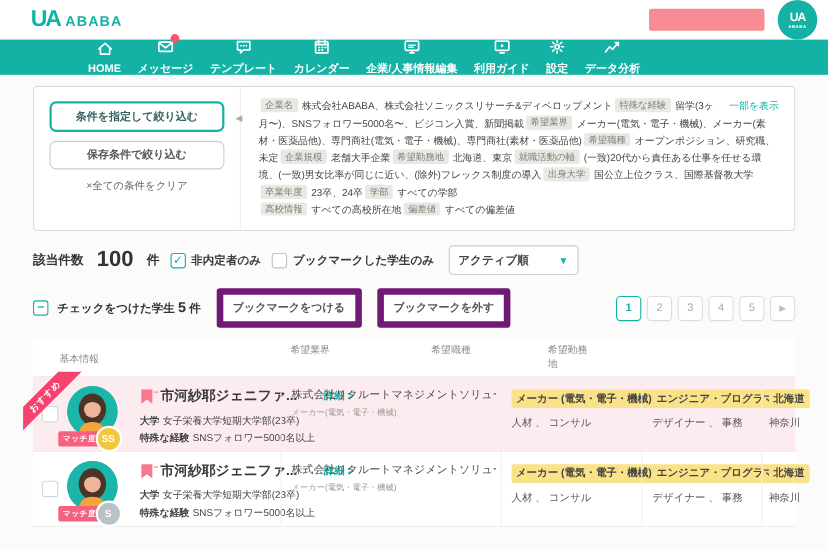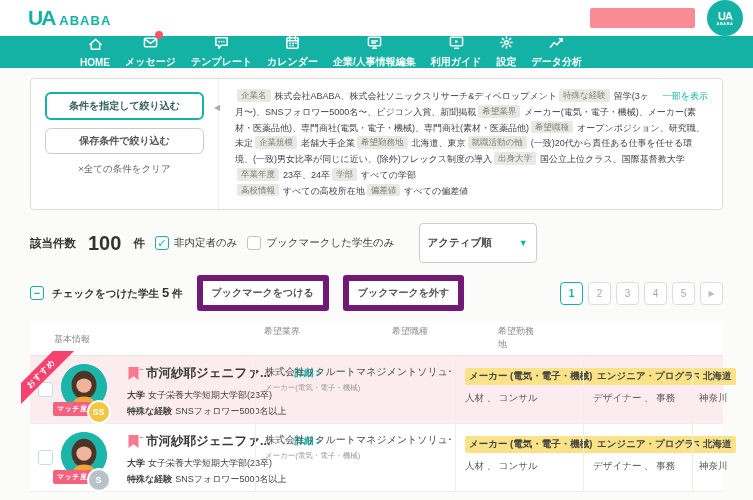--- a/index.html
+++ b/index.html
@@ -43,22 +43,22 @@
   .fchip { display:inline-block; background:#e9e9e4; color:#7d7d78; font-size:8.5px; padding:0 4px;
     border-radius:2px; margin:0 4px 0 2px; line-height:1.5; vertical-align:1px; }
 
   
   .results-row { display:flex; align-items:center; margin-top:13px; gap:10px; }
   .count-label { font-size:11.5px; font-weight:800; }
   .count-num { font-size:20px; font-weight:800; margin:0 2px; }
   .cbx { width:14px; height:14px; border:1px solid #c4c4c0; border-radius:3px; background:#fff; display:inline-flex;
     align-items:center; justify-content:center; font-size:11px; color:#14b1a5; font-weight:900; cursor:pointer; flex:none; }
   .cbx.checked { border-color:#14b1a5; }
-  .cbx-label { font-size:10.5px; font-weight:400; color:#3a3a3a; margin-left:-5px; cursor:pointer; }
-  .sort-select { margin-left:14px; border:1px solid #ccc; border-radius:4px; background:#fff; min-width:118px; height:40px;
+  .cbx-label { font-size:10.5px; font-weight:700; color:#3a3a3a; margin-left:-5px; cursor:pointer; }
+  .sort-select { margin-left:3px; border:1px solid #ccc; border-radius:4px; background:#fff; min-width:118px; height:27px;
     display:flex; align-items:center; justify-content:space-between; padding:0 8px; font-size:10.5px; font-weight:700; color:#444; cursor:pointer; }
   .sort-caret { color:#14b1a5; font-size:9px; }
 
   
   .bulk-row { display:flex; align-items:center; margin-top:12px; gap:8px; }
   .cbx.indet { border-color:#14b1a5; }
   .bulk-label { font-size:10.5px; font-weight:800; }
   .bulk-num { font-size:13px; }
   .btn-bm { background:#fff; border:6px solid #701a75; border-radius:3px; font-size:10px; color:#555; font-weight:700;
     padding:5px 9px; cursor:pointer; margin-left:6px; }
@@ -75,21 +75,21 @@
   .c4{ width:109px; flex:none; } .c5{ width:48px; flex:none; }
   .t-head .c1{ padding-left:24px; } .t-head .c2,.t-head .c3,.t-head .c4{ padding-left:9px; } .t-head .c5{ padding-left:6px; }
   .t-row { display:flex; min-height:68px; border-bottom:1px solid #efefea; position:relative; }
   .t-row .c2,.t-row .c3,.t-row .c4,.t-row .c5 { border-left:1px solid #efefea; padding:9px 4px 6px 9px; }
   .t-row .c5 { padding-left:6px; overflow:visible; }
 
   .c1 { display:flex; padding:8px 0 0 8px; }
   .rowcheck { margin-top:18px; width:15px; height:15px; border:1px solid #c9dedb; border-radius:3px; background:#fff; cursor:pointer; flex:none; }
   .avatar-col { width:58px; margin-left:8px; position:relative; flex:none; }
   .avatar { width:46px; height:46px; border-radius:50%; overflow:hidden; background:#1cb5a9; }
-  .match { position:absolute; top:38px; left:-8px; display:flex; align-items:flex-start; z-index:2; }
+  .match { position:absolute; top:38px; left:-8px; display:flex; align-items:center; z-index:2; }
   .match-label { color:#fff; font-size:7px; font-weight:700; padding:2px 4px; border-radius:2px; letter-spacing:.5px; }
   .rank-badge { width:20px; height:20px; margin-left:-3px; color:#fff; font-size:9px; font-weight:900;
     display:flex; align-items:center; justify-content:center; border-radius:50%; box-shadow:0 0 0 2px #fff; }
   .active-line { position:absolute; top:62px; left:0; font-size:8px; color:#888; white-space:nowrap; display:flex; align-items:center; gap:3px; }
   .adot { width:5px; height:5px; border-radius:50%; display:inline-block; }
   .info-col { margin-left:8px; padding-top:1px; min-width:0; }
   .name-line { display:flex; align-items:center; gap:4px; }
   .bm-ic { position:relative; width:15px; height:15px; flex:none; cursor:pointer; }
   .bm-sign { position:absolute; right:-2px; top:-1px; font-size:8px; font-weight:900; color:#f8798d; }
   .stu-name { font-size:12.5px; font-weight:800; color:#3a3a3a; white-space:nowrap; }

